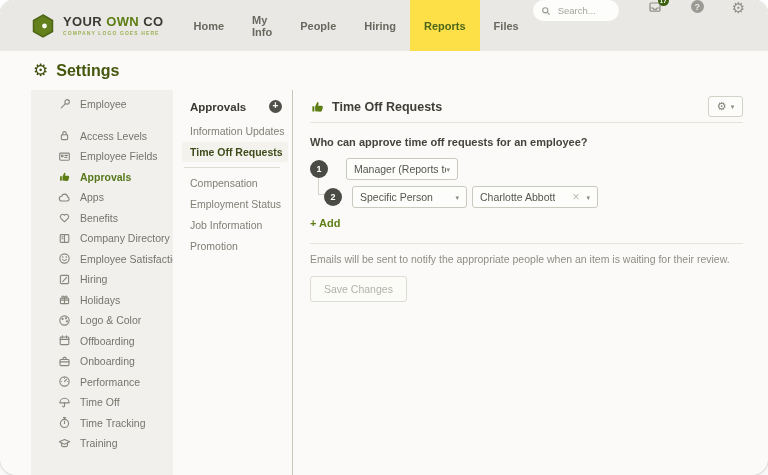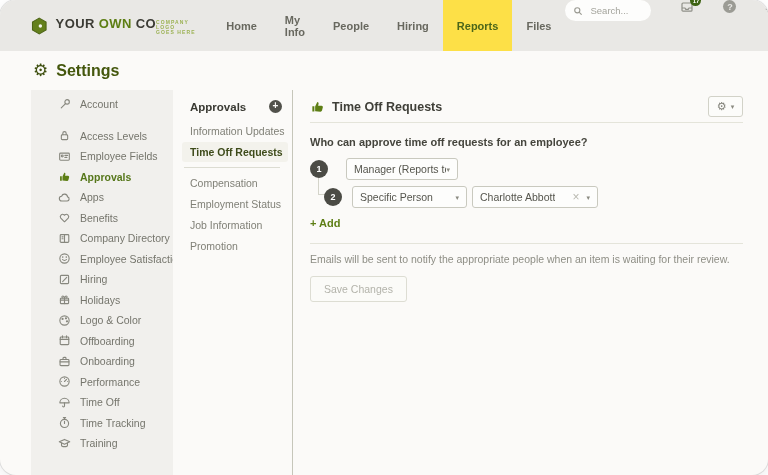--- a/index.html
+++ b/index.html
@@ -5,21 +5,21 @@
   html,body{margin:0;padding:0;background:#ffffff;}
   *{box-sizing:border-box;}
   body{font-family:"Liberation Sans","DejaVu Sans",sans-serif;}
   .app{
     position:relative;width:768px;height:475px;border-radius:16px;overflow:hidden;
     background:#fbfaf8;box-shadow:0 0 0 1px rgba(0,0,0,.10),0 4px 14px rgba(0,0,0,.08);
   }
   
   .topbar{height:51px;background:var(--topbar-bg,#e9e8e5);display:flex;align-items:stretch;}
   .logo{display:flex;align-items:center;gap:7px;margin-left:30px;}
-  .logo-text{display:flex;flex-direction:row;line-height:1;}
+  .logo-text{display:flex;flex-direction:column;line-height:1;}
   .logo-name{font-size:13px;font-weight:bold;color:#3b3b34;letter-spacing:.4px;white-space:nowrap;}
   .logo-name .own{color:var(--accent,#5d7e14);}
   .logo-tagline{font-size:5px;font-weight:bold;color:#9cb254;letter-spacing:1.1px;margin-top:3px;}
   .mainnav{display:flex;margin-left:16px;height:100%;}
   .nav-item{display:flex;align-items:center;padding:0 14px;font-size:11px;color:#68685f;cursor:pointer;font-weight:bold;}
   .nav-item.active{background:#fde047;color:#4c661a;font-weight:bold;}
   .topbar-right{margin-left:auto;margin-right:26px;display:flex;align-items:flex-start;gap:28px;}
   .search-pill{width:86px;height:21px;border-radius:11px;background:#fdfdfc;display:flex;align-items:center;gap:5px;padding:0 8px;}
   .search-pill svg{flex:none;}
   .search-pill input{border:none;outline:none;background:transparent;width:100%;font-size:9.5px;color:#77776f;font-family:inherit;}
@@ -156,21 +156,21 @@
     <aside class="sidebar">
         <div class="side-item">
           <span class="icn">
             <svg width="13" height="13" viewBox="0 0 14 14">
               <g stroke="currentColor" fill="none" stroke-width="1.2" stroke-linecap="round" stroke-linejoin="round">
                 <circle cx="9.8" cy="4.2" r="2.4"></circle>
                 <path d="M8.1 6 3.5 10.6"></path>
               </g>
             </svg>
           </span>
-          <span class="lbl">Account</span>
+          <span class="lbl">Employee</span>
         </div>
         <div class="side-gap"></div>
         <div class="side-item">
           <span class="icn">
             <svg width="13" height="13" viewBox="0 0 14 14">
               <g stroke="currentColor" fill="none" stroke-width="1.2" stroke-linecap="round" stroke-linejoin="round">
                 <rect x="3.6" y="6.2" width="6.8" height="5.3" rx="1"></rect>
                 <path d="M5.2 6.2V4.6a1.8 1.8 0 0 1 3.6 0v1.6"></path>
               </g>
             </svg>

